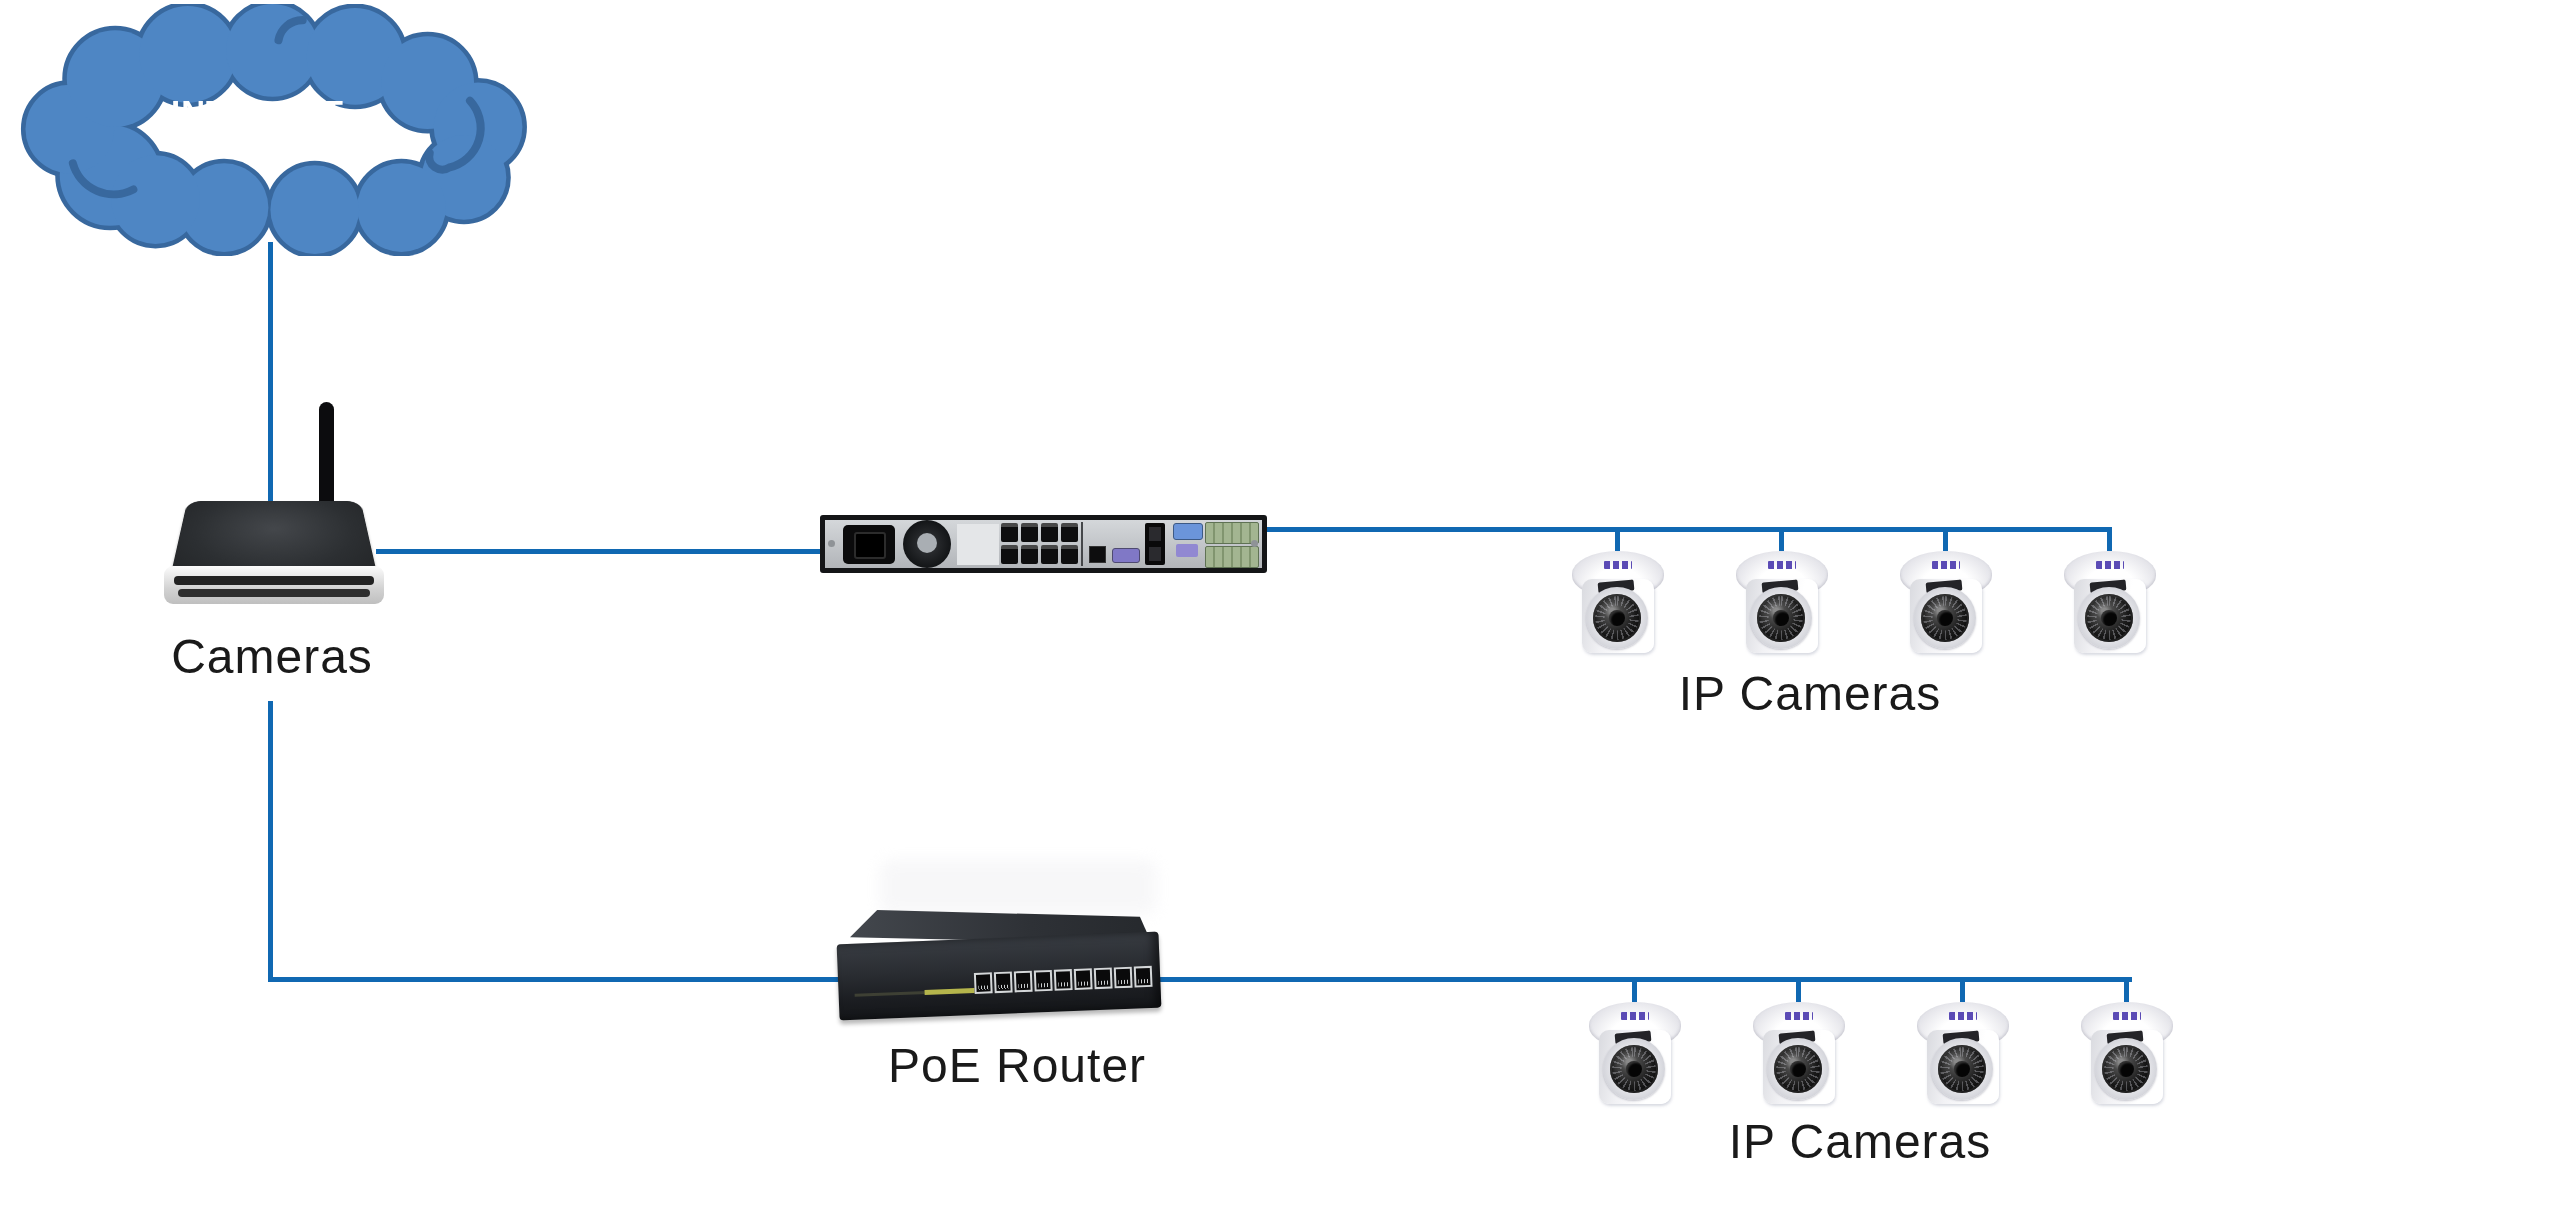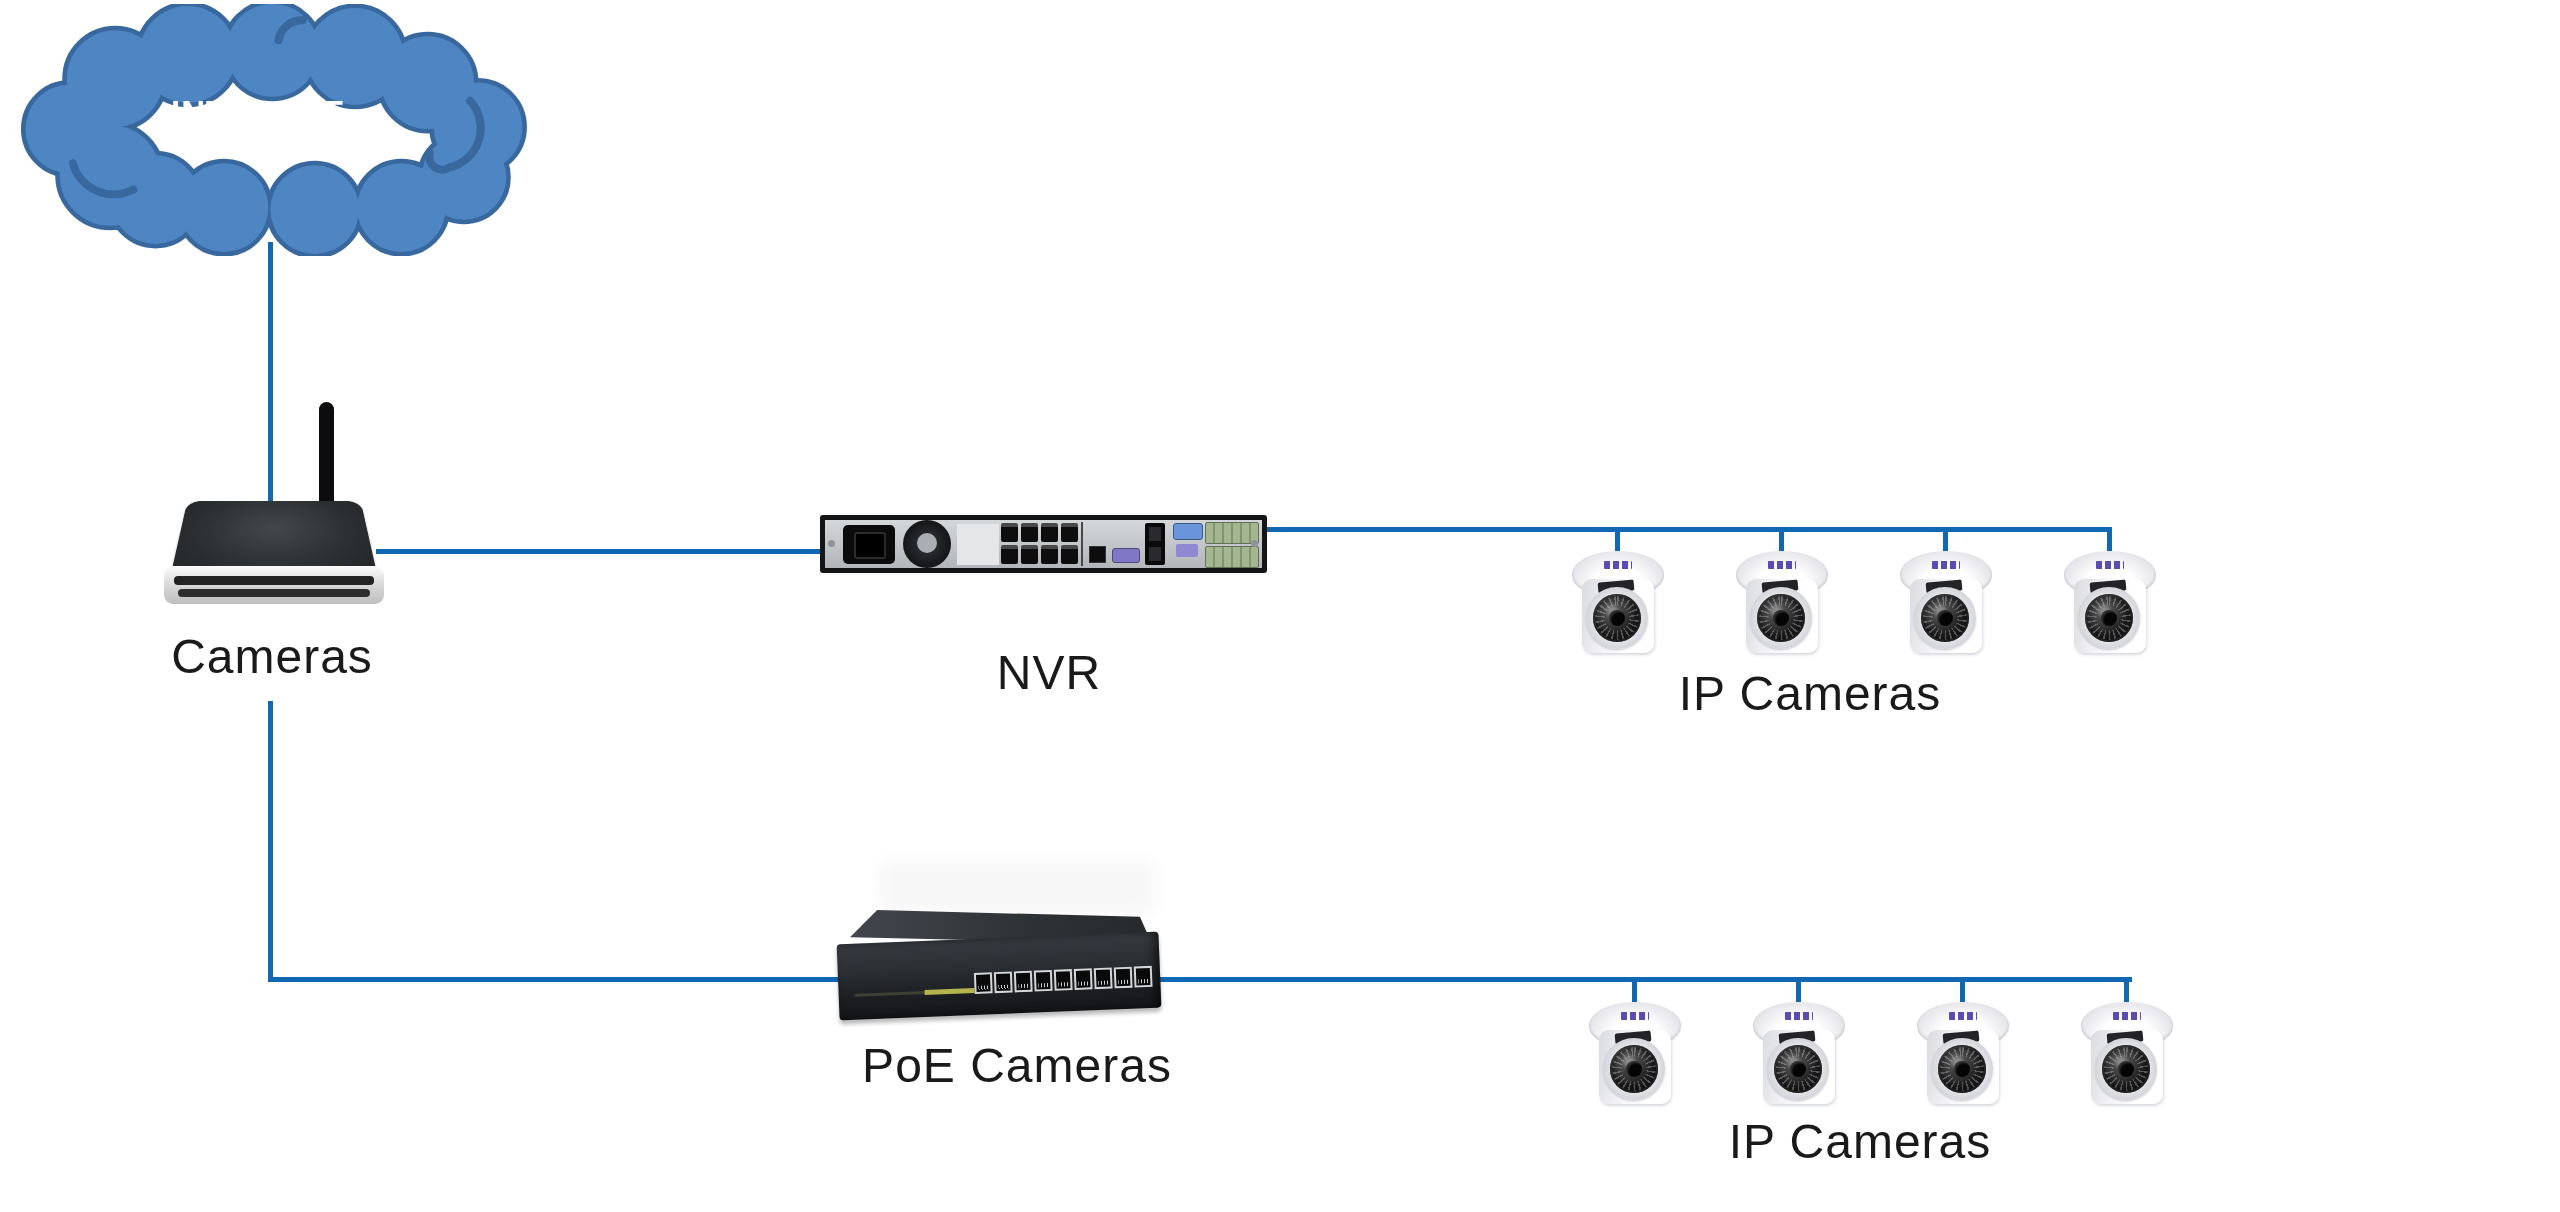--- a/index.html
+++ b/index.html
@@ -220,21 +220,20 @@
     <div id="nvr-divider"></div>
     <div id="nvr-usb"></div>
     <div id="nvr-vga-purple"></div>
     <div id="nvr-rocker"></div>
     <div id="nvr-vga-blue"></div>
     <div id="nvr-conn-purple"></div>
     <div class="nvr-terminal" id="nvr-term-t"></div>
     <div class="nvr-terminal" id="nvr-term-b"></div>
     <div class="nvr-screw" id="nvr-screw-r"></div>
   </div>
-  <div class="dev-label" id="label-nvr">NVR</div>
 
   <div class="camera-row" id="camera-row-top">
   <div class="camera">
     <div class="cam-drop"></div>
     <div class="cam-hood"></div>
     <div class="cam-body"></div>
     <div class="cam-brand"></div>
     <div class="cam-slot"></div>
     <div class="cam-ring"></div>
     <div class="cam-lens"></div>
@@ -300,21 +299,21 @@
   <div class="sw-port"></div>
 
   <div class="sw-port"></div>
 
   <div class="sw-port"></div>
 
   <div class="sw-port"></div>
 </div>
     </div>
   </div>
-  <div class="dev-label" id="label-switch">PoE Cameras</div>
+  <div class="dev-label" id="label-switch">PoE Router</div>
 
   <div class="camera-row" id="camera-row-bottom">
   <div class="camera">
     <div class="cam-drop"></div>
     <div class="cam-hood"></div>
     <div class="cam-body"></div>
     <div class="cam-brand"></div>
     <div class="cam-slot"></div>
     <div class="cam-ring"></div>
     <div class="cam-lens"></div>

